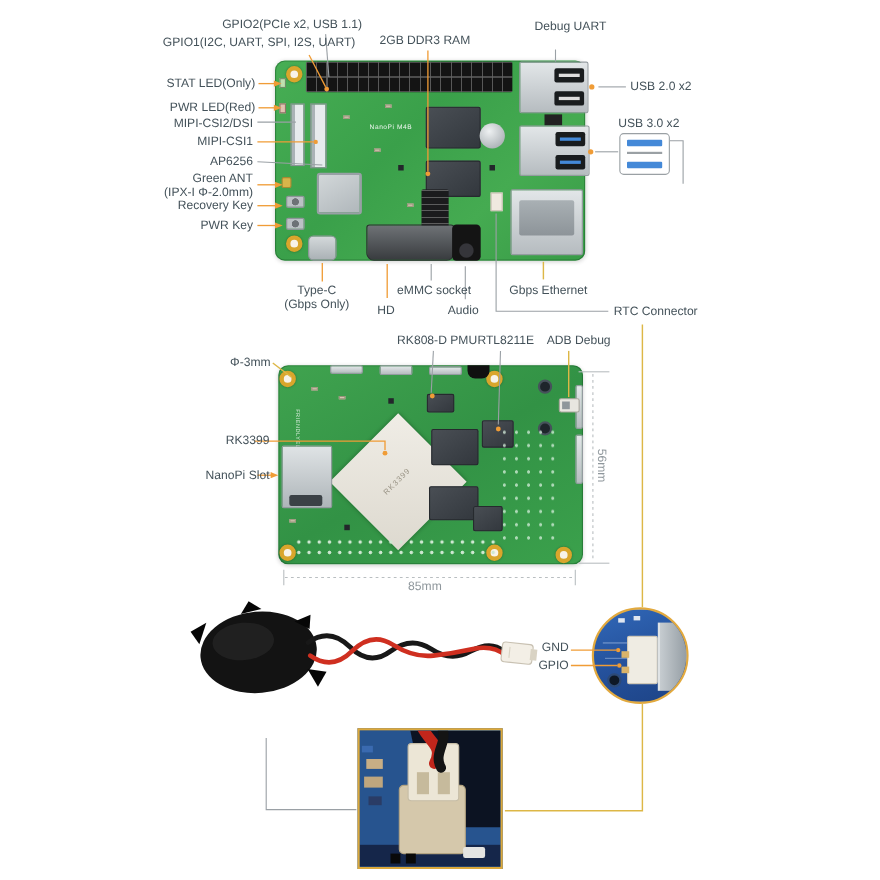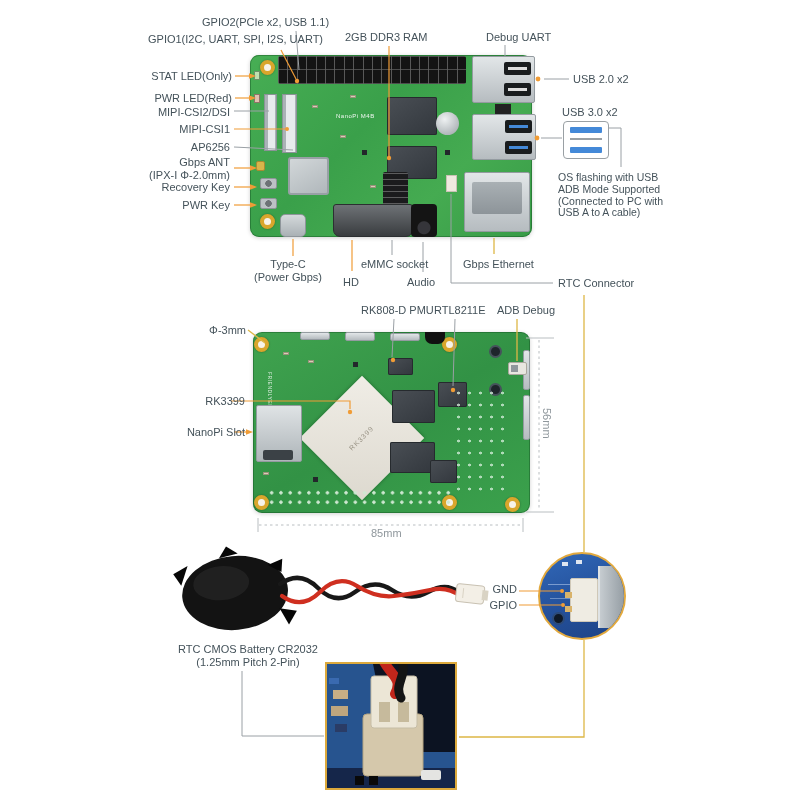--- a/index.html
+++ b/index.html
@@ -234,62 +234,52 @@
 
   <div style="position:absolute;left:563px;top:121px;width:46px;height:38px;background:#fff;border:1.5px solid #9aa0a4;border-radius:4px;box-sizing:border-box;z-index:6">
     <div style="position:absolute;left:6px;right:6px;top:5px;height:6px;background:#4489d8;border-radius:1px"></div>
     <div style="position:absolute;left:6px;right:6px;top:16px;height:1.5px;background:#9aa0a4"></div>
     <div style="position:absolute;left:6px;right:6px;bottom:5px;height:6px;background:#4489d8;border-radius:1px"></div>
   </div>
 
   <div class="lbl" style="left:202px;top:16px">GPIO2(PCIe x2, USB 1.1)</div>
   <div class="lbl" style="left:148px;top:33px">GPIO1(I2C, UART, SPI, I2S, UART)</div>
   <div class="lbl" style="left:345px;top:31px">2GB DDR3 RAM</div>
-  <div class="lbl" style="left:486px;top:31px">Debug UART</div>
+  <div class="lbl" style="left:486px;top:18px">Debug UART</div>
 
   <div class="lbl r" style="right:568px;top:70px">STAT LED(Only)</div>
   <div class="lbl r" style="right:568px;top:92px">PWR LED(Red)</div>
   <div class="lbl r" style="right:570px;top:106px">MIPI-CSI2/DSI</div>
   <div class="lbl r" style="right:570px;top:123px">MIPI-CSI1</div>
   <div class="lbl r" style="right:570px;top:141px">AP6256</div>
   <div class="lbl r" style="right:570px;top:156px">
-    <div>Gbps ANT</div>
+    <div>Green ANT</div>
     <div>(IPX-I Φ-2.0mm)</div>
   </div>
   <div class="lbl r" style="right:570px;top:181px">Recovery Key</div>
   <div class="lbl r" style="right:570px;top:199px">PWR Key</div>
 
   <div class="lbl" style="left:573px;top:73px">USB 2.0 x2</div>
   <div class="lbl" style="left:562px;top:106px">USB 3.0 x2</div>
-  <div class="lbl" style="left:558px;top:172px;font-size:10.5px;line-height:1.12">
-    <div>OS flashing with USB</div>
-    <div>ADB Mode Supported</div>
-    <div>(Connected to PC with</div>
-    <div>USB A to A cable)</div>
-  </div>
   <div class="lbl" style="left:558px;top:277px">RTC Connector</div>
 
   <div class="lbl c" style="left:253px;top:258px;width:70px">
     <div>Type-C</div>
-    <div>(Power Gbps)</div>
+    <div>(Gbps Only)</div>
   </div>
   <div class="lbl" style="left:343px;top:276px">HD</div>
   <div class="lbl" style="left:361px;top:258px">eMMC socket</div>
   <div class="lbl" style="left:407px;top:276px">Audio</div>
   <div class="lbl" style="left:463px;top:258px">Gbps Ethernet</div>
 
   <div class="lbl r" style="right:554px;top:324px">Φ-3mm</div>
   <div class="lbl" style="left:361px;top:304px">RK808-D PMU</div>
   <div class="lbl" style="left:434px;top:304px">RTL8211E</div>
   <div class="lbl" style="left:497px;top:304px">ADB Debug</div>
   <div class="lbl r" style="right:555px;top:395px">RK3399</div>
   <div class="lbl r" style="right:555px;top:426px">NanoPi Slot</div>
   <div class="dim" style="left:371px;top:527px">85mm</div>
   <div class="dim" style="left:541px;top:408px;writing-mode:vertical-rl">56mm</div>
 
   <div class="lbl r" style="right:283px;top:583px">GND</div>
   <div class="lbl r" style="right:283px;top:599px">GPIO</div>
-  <div class="lbl c" style="left:157px;top:643px;width:182px">
-    <div>RTC CMOS Battery CR2032</div>
-    <div>(1.25mm Pitch 2-Pin)</div>
-  </div>
 
 </div>
 
 </body></html>

